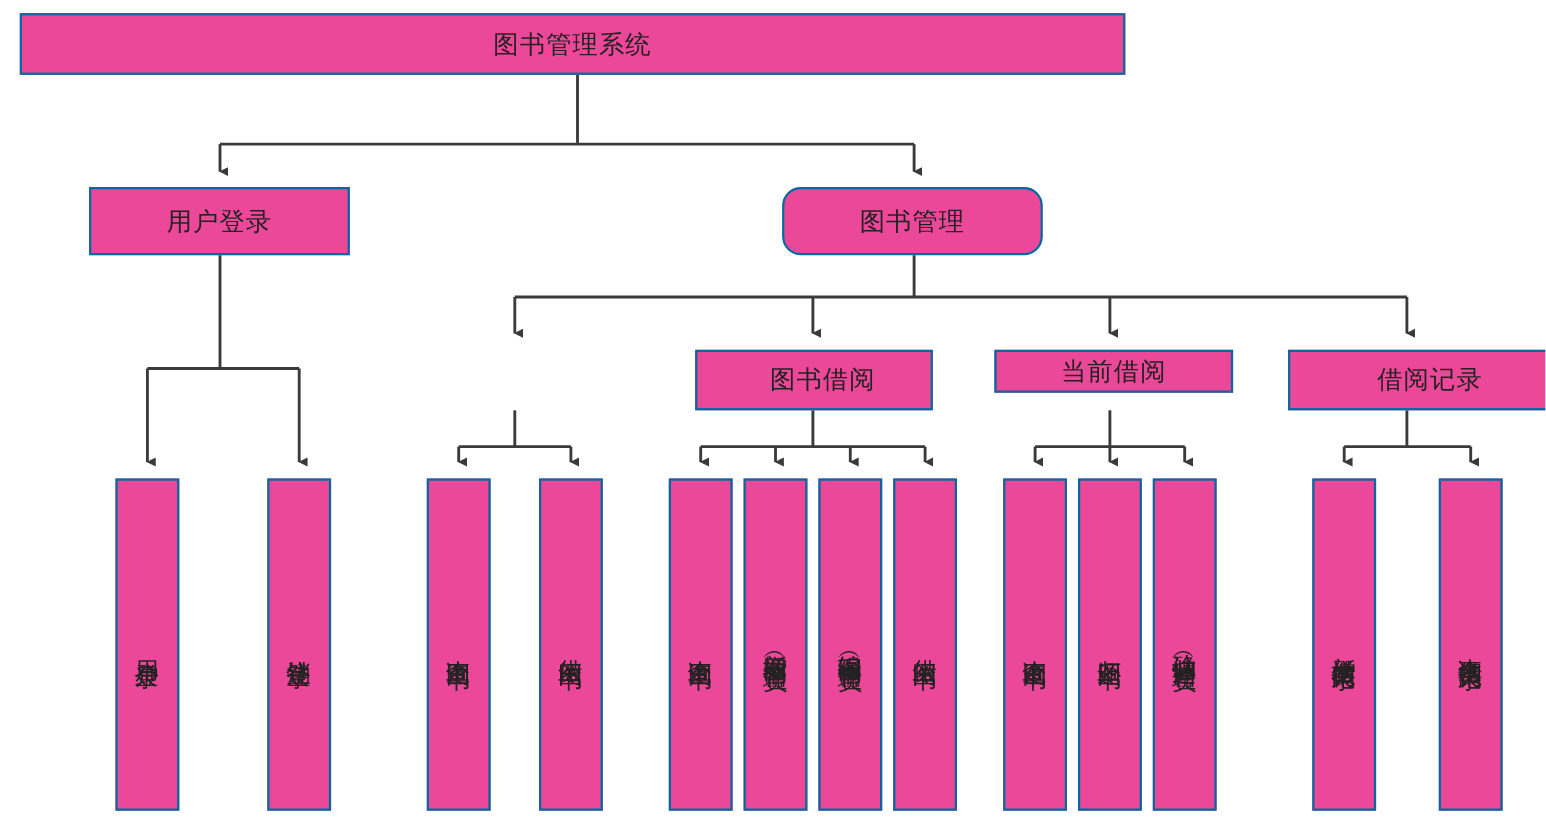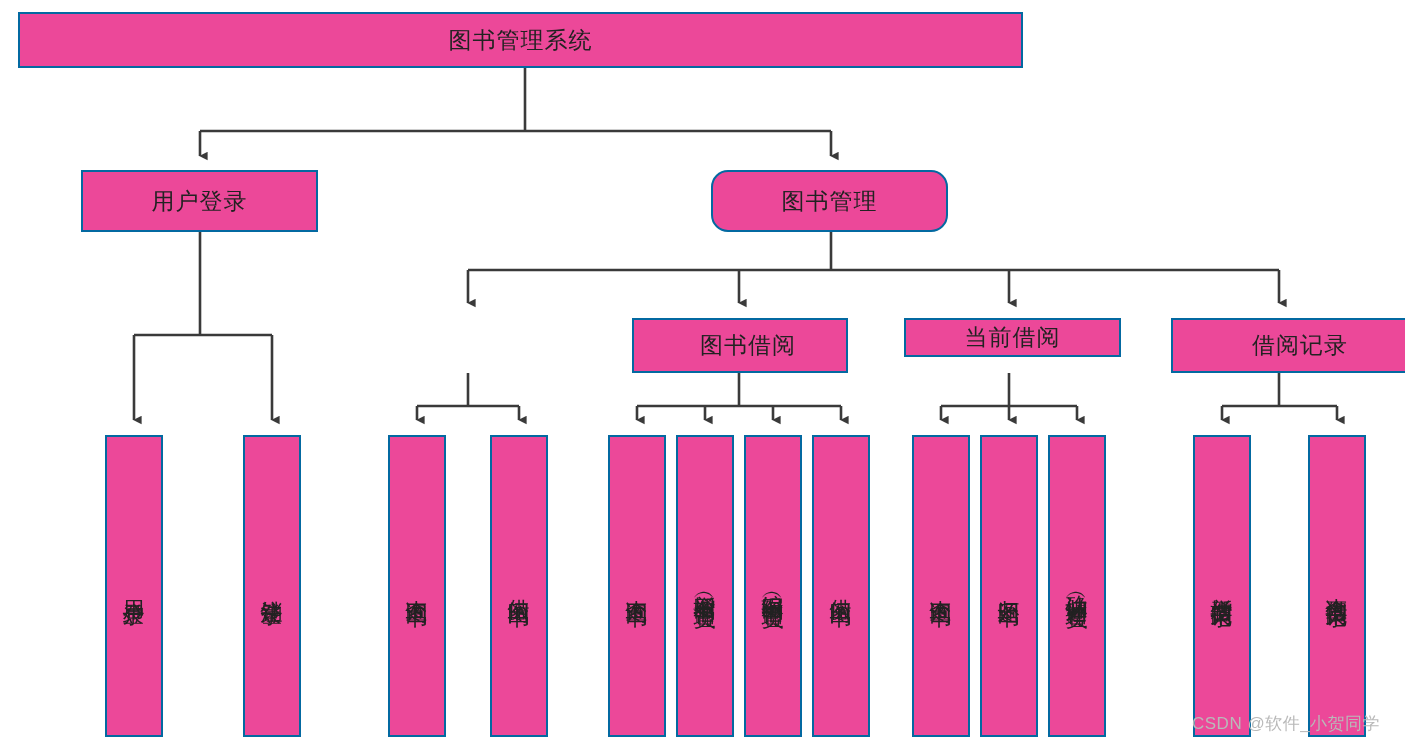--- a/index.html
+++ b/index.html
@@ -179,15 +179,14 @@
     <span class="vtext">确认归还（管理员）</span>
   </div>
 
   <div class="node vert" style="left:1193px; top:435px; width:58px; height:302px;">
     <span class="vtext">新增借阅记录</span>
   </div>
   <div class="node vert" style="left:1308px; top:435px; width:58px; height:302px;">
     <span class="vtext">查询借阅记录</span>
   </div>
 
-  <div class="watermark">CSDN @软件_小贺同学</div>
 
 </div>
 
 </body></html>

